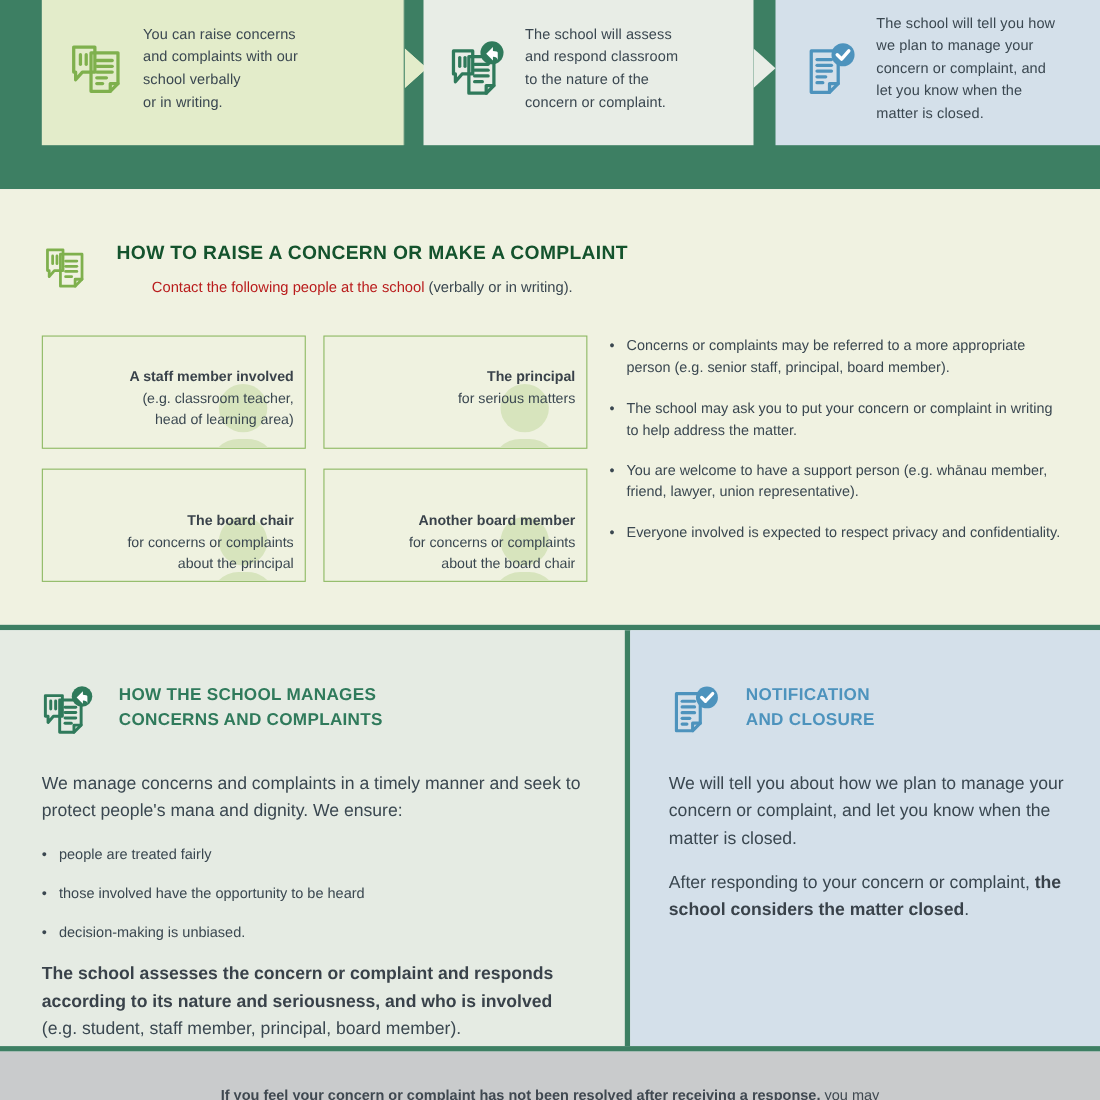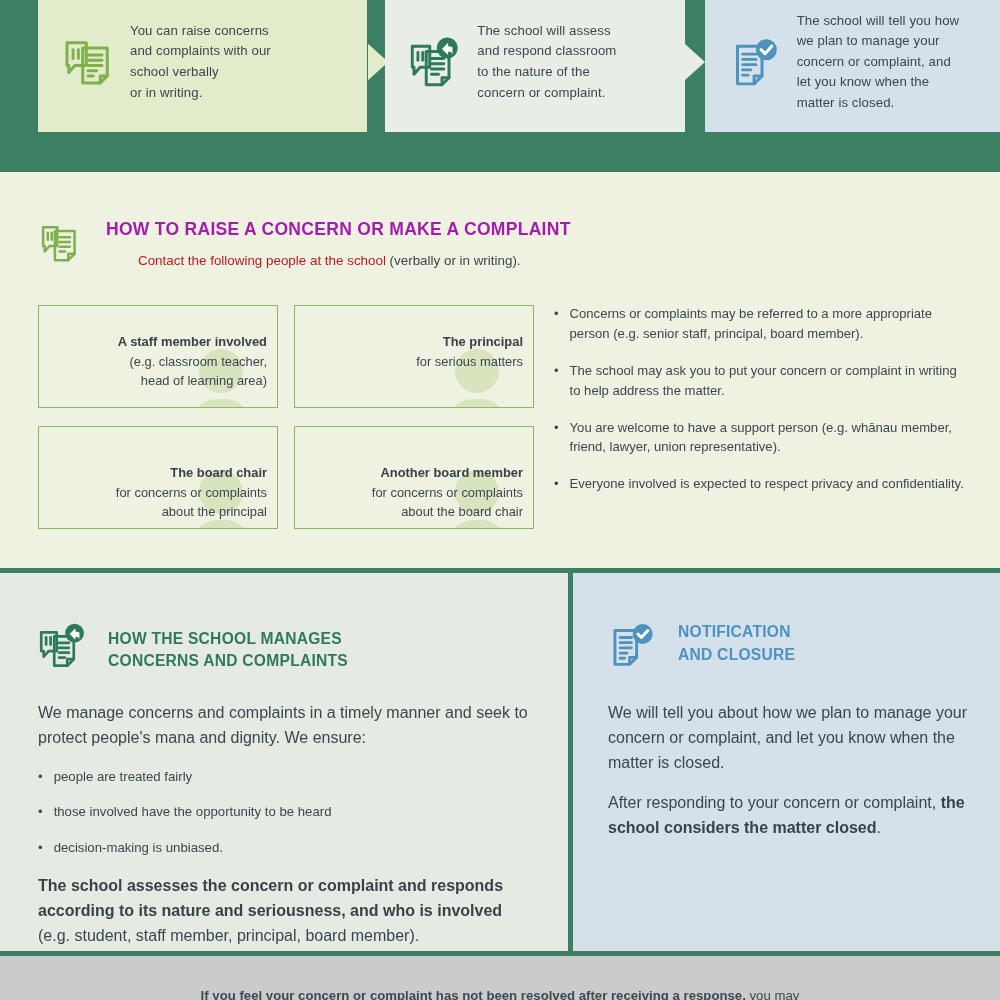--- a/index.html
+++ b/index.html
@@ -48,21 +48,21 @@
     position:absolute; left:0; top:172px; width:1000px; height:396px;
     background:#f0f2e1;
   }
   .mid-head {
     position:absolute; left:40px; top:48px;
     display:flex; align-items:flex-start; gap:22px;
   }
   .mid-head-icon { width:44px; height:48px; flex:0 0 auto; margin-top:2px; }
   .mid-head-icon svg { width:44px; height:48px; display:block; }
   .mid-title {
-    font-size:17.5px; font-weight:bold; color:#a21caf;
+    font-size:17.5px; font-weight:bold; color:#14532d;
     letter-spacing:.3px; line-height:1.1;
   }
   .mid-sub {
     margin-top:13px; font-size:13.4px; color:#3a4750; line-height:1.3;
   }
   .mid-sub b { font-weight:normal; color:#b91c1c;margin-left:32px; }
 
   .cards {
     position:absolute; left:38px; top:133px;
     width:500px;
@@ -123,21 +123,21 @@
     background:#d4e0ea;
   }
 
   .sec-head { display:flex; align-items:flex-start; gap:18px; }
   .sec-icon { flex:0 0 auto; width:52px; height:52px; }
   .sec-icon svg { display:block; width:52px; height:52px; }
   .sec-title { font-size:15.6px; font-weight:bold; line-height:1.45; letter-spacing:.25px; }
   .sec-title.green { color:#2f7a5b; }
   .sec-title.blue  { color:#4d93bd; }
 
-  .bl-head { position:absolute; left:38px; top:48px;align-items:flex-end; }
+  .bl-head { position:absolute; left:38px; top:48px; }
   .bl-body { position:absolute; left:38px; top:128px; width:492px; }
   .p {
     font-size:16px; line-height:1.55; color:#3a4750; margin-bottom:16px;
   }
   .p b { font-weight:bold; color:#39424a; }
   .blist { margin:0 0 14px 0; }
   .bitem {
     display:flex; gap:11px; font-size:13.2px; line-height:1.5;
     color:#3a4750; margin-bottom:16px;
   }

